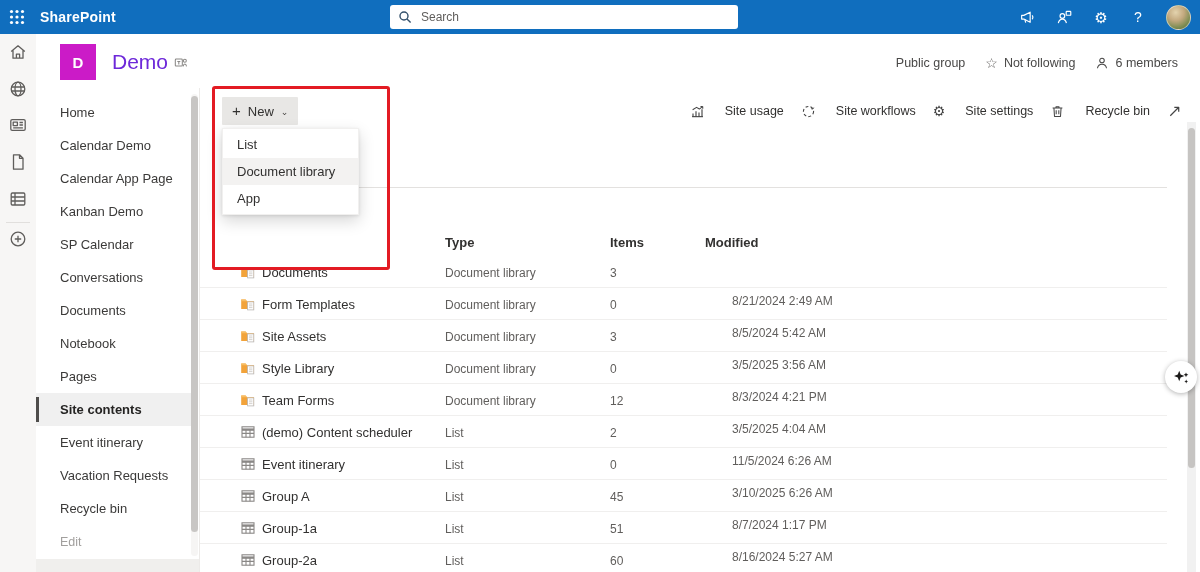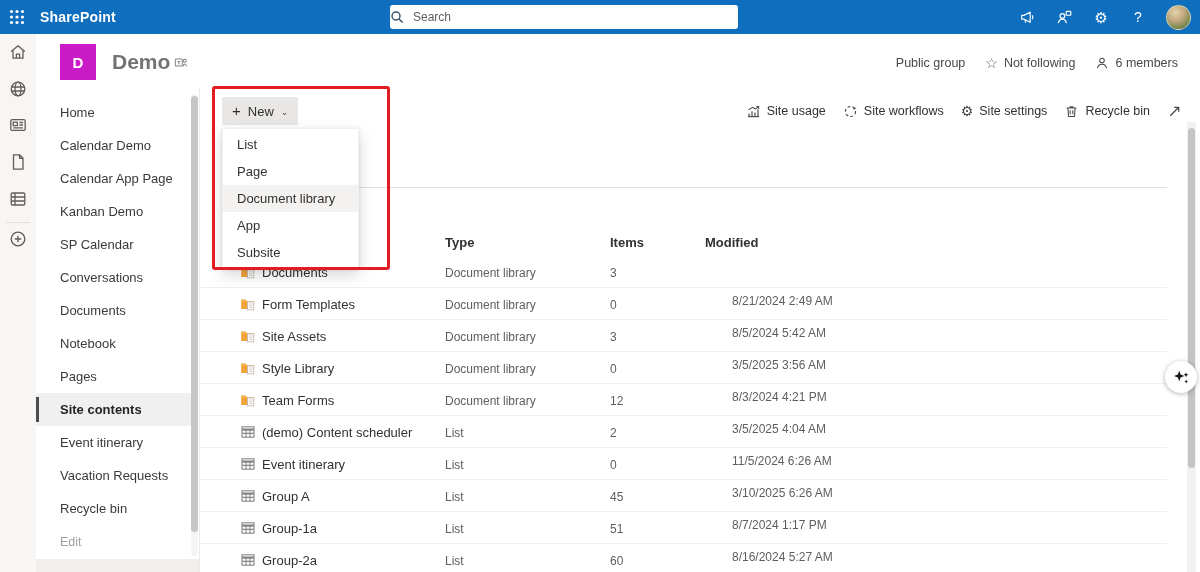--- a/index.html
+++ b/index.html
@@ -4,37 +4,37 @@
 <style>
   * { margin:0; padding:0; box-sizing:border-box; }
   html,body { width:1200px; height:572px; overflow:hidden; }
   body { font-family:"Liberation Sans", sans-serif; background:#fff; position:relative; color:#323130; }
   svg { display:block; }
 
   
   .suitebar { position:absolute; left:0; top:0; width:1200px; height:34px; background:#106ebe; display:flex; align-items:center; z-index:30; }
   .waffle { width:34px; height:34px; display:flex; align-items:center; justify-content:center; cursor:pointer; }
   .brand { color:#fff; font-size:14px; font-weight:700; margin-left:6px; letter-spacing:.2px;text-align:right; }
-  .searchbox { position:absolute; left:390px; top:5px; width:348px; height:24px; background:#fff; border-radius:3px; display:flex; align-items:center; padding-left:0; gap:9px; }
+  .searchbox { position:absolute; left:390px; top:5px; width:348px; height:24px; background:#fff; border-radius:3px; display:flex; align-items:center; padding-left:8px; gap:9px; }
   .searchbox .ph { color:#605e5c; font-size:12px; }
   .suite-actions { position:absolute; right:9px; top:0; height:34px; display:flex; align-items:center; gap:19px; }
   .suite-icon { width:18px; height:18px; display:flex; align-items:center; justify-content:center; color:#fff; cursor:pointer; }
   .suite-icon.gear-txt { font-size:15px; line-height:1; }
   .suite-icon.help-txt { font-size:14px; font-weight:400; }
   .avatar { width:25px; height:25px; border-radius:50%; background:radial-gradient(circle at 38% 28%, #e3d3ae 0%, #c3a97f 38%, #7d8c52 70%, #55633a 100%); border:1px solid rgba(255,255,255,.5); cursor:pointer; }
 
   
   .left-rail { position:absolute; left:0; top:34px; width:36px; bottom:0; background:#f7f6f5; z-index:20; }
   .rail-icon { position:absolute; left:8px; width:20px; height:20px; color:#5f5d5b; cursor:pointer; }
   .rail-divider { position:absolute; left:6px; right:6px; height:1px; background:#e1dfdd; top:188px; }
 
   
   .site-header { position:absolute; left:36px; top:34px; right:0; height:54px; background:#fff; z-index:21; }
   .site-logo { position:absolute; left:24px; top:10px; width:36px; height:36px; background:#cb1bc7; color:#fff; font-size:15px; font-weight:700; display:flex; align-items:center; justify-content:center; cursor:pointer; }
-  .site-title { position:absolute; left:76px; top:16px; font-size:21px; font-weight:700; color:#737373; }
+  .site-title { position:absolute; left:76px; top:16px; font-size:21px; font-weight:400; color:#6d28d9; }
   .teams-glyph { position:absolute; left:138px; top:22px; color:#8a8886; }
   .header-meta { position:absolute; right:22px; top:22px; display:flex; align-items:flex-start; gap:20px; font-size:12.5px; color:#494847; }
   .meta-item { display:flex; align-items:center; gap:6px; cursor:pointer; }
   .meta-item .glyph { font-size:14px; color:#605e5c; line-height:1; }
 
   
   .sidebar { position:absolute; left:36px; top:88px; width:164px; bottom:0; background:#fff; border-right:1px solid #eceae8; z-index:20; }
   .nav-list { position:absolute; top:8px; left:0; right:8px; }
   .nav-item { height:33px; display:flex; align-items:center; padding-left:24px; font-size:13px; color:#3b3a39; cursor:pointer; position:relative; }
   .nav-item.selected { background:#f0f0f0; font-weight:700; color:#252423; }
@@ -43,21 +43,21 @@
   .side-scroll { position:absolute; right:1px; top:6px; width:7px; bottom:16px; background:#f6f5f4; border-radius:4px; }
   .side-scroll .thumb { position:absolute; top:2px; left:0; width:7px; height:436px; background:#c8c6c4; border-radius:4px; }
   .side-hbar { position:absolute; left:0; right:0; bottom:0; height:13px; background:#f0efed; }
 
   
   .content { position:absolute; left:200px; top:88px; width:1000px; bottom:0; background:#fff; }
   .new-button { position:absolute; left:22px; top:9px; height:28px; padding:0 10px; background:#e8e7e5; display:flex; align-items:center; gap:7px; font-size:13px; color:#323130; cursor:pointer; border-radius:1px; }
   .new-button .plus { font-size:15px; font-weight:400; margin-top:-1px; }
   .new-button .chev { font-size:9px; color:#484644; margin-top:2px; }
   .cmd-actions { position:absolute; right:18px; top:9px; height:28px; display:flex; align-items:center; gap:17px; font-size:12.5px; color:#323130; }
-  .cmd-item { display:flex; align-items:center; gap:6px; cursor:pointer; }
+  .cmd-item { display:flex; align-items:center; gap:20px; cursor:pointer; }
   .cmd-item .svg-wrap { width:15px; height:15px; color:#444; }
   .cmd-item .gear-txt { font-size:14px; color:#444; line-height:1; }
   .content-divider { position:absolute; left:22px; right:33px; top:99px; height:1px; background:#e3e1df; }
 
   
   .tbl-head { position:absolute; top:141px; left:0; right:33px; height:28px; font-size:13px; font-weight:700; color:#323130; }
   .col-type { position:absolute; left:245px; top:6px; }
   .col-items { position:absolute; left:410px; top:6px; }
   .col-modified { position:absolute; left:505px; top:6px; }
   .rows { position:absolute; top:168px; left:0; right:33px; }
@@ -455,31 +455,25 @@
     <span class="ritems">60</span>
     <span class="rmodified">8/16/2024 5:27 AM</span>
   </div>
     </div>
 </main>
 
 <div class="dropdown" id="new-menu">
     <div class="menu-item">
     <span>List</span>
   </div>
-    <div class="menu-item">
-    <span>Page</span>
-  </div>
     <div class="menu-item highlighted">
     <span>Document library</span>
   </div>
     <div class="menu-item">
     <span>App</span>
-  </div>
-    <div class="menu-item">
-    <span>Subsite</span>
   </div>
   </div>
 
 <div class="red-annotation"></div>
 
 <div class="sparkle-fab">
   <svg width="17" height="17" viewBox="0 0 17 17" fill="#1b1a19">
     <path d="M6.2 1.8 L7.6 5.6 L11.4 7 L7.6 8.4 L6.2 12.2 L4.8 8.4 L1 7 L4.8 5.6 Z"></path>
     <path d="M13 3.4 L13.7 5.1 L15.4 5.8 L13.7 6.5 L13 8.2 L12.3 6.5 L10.6 5.8 L12.3 5.1 Z"></path>
     <path d="M13.2 10.6 L13.8 11.9 L15.1 12.5 L13.8 13.1 L13.2 14.4 L12.6 13.1 L11.3 12.5 L12.6 11.9 Z"></path>

